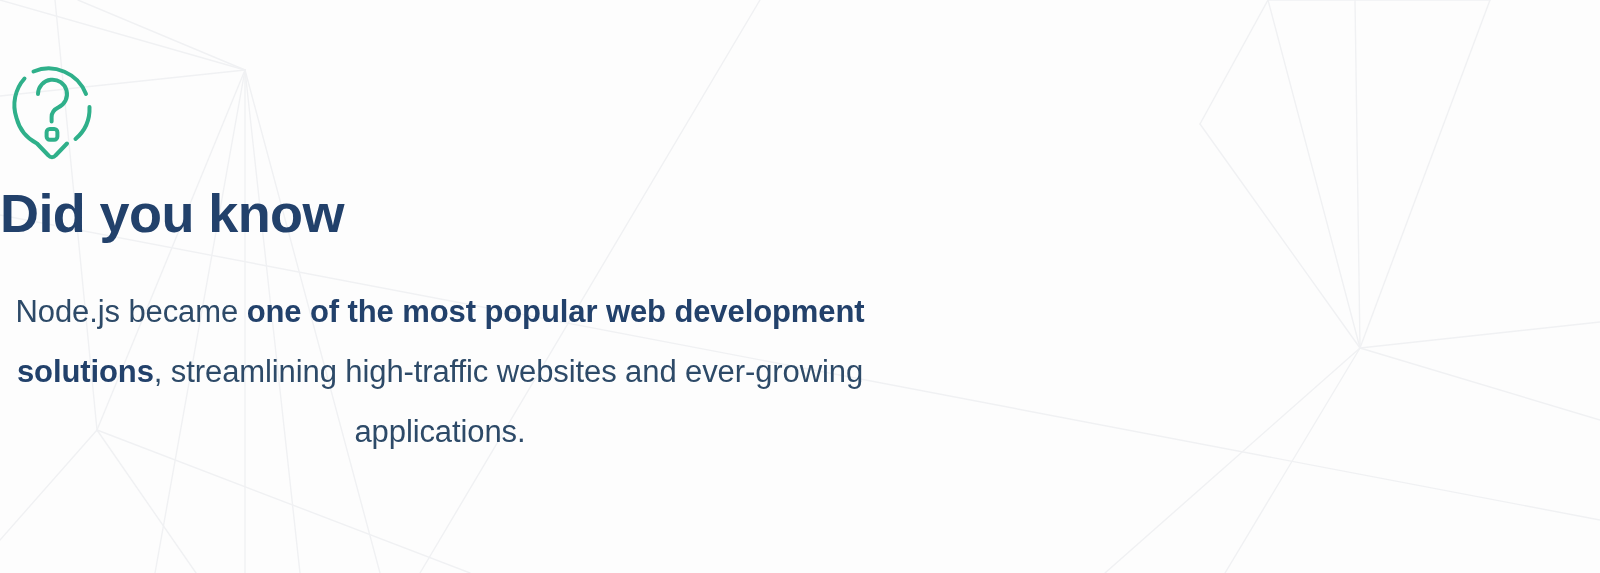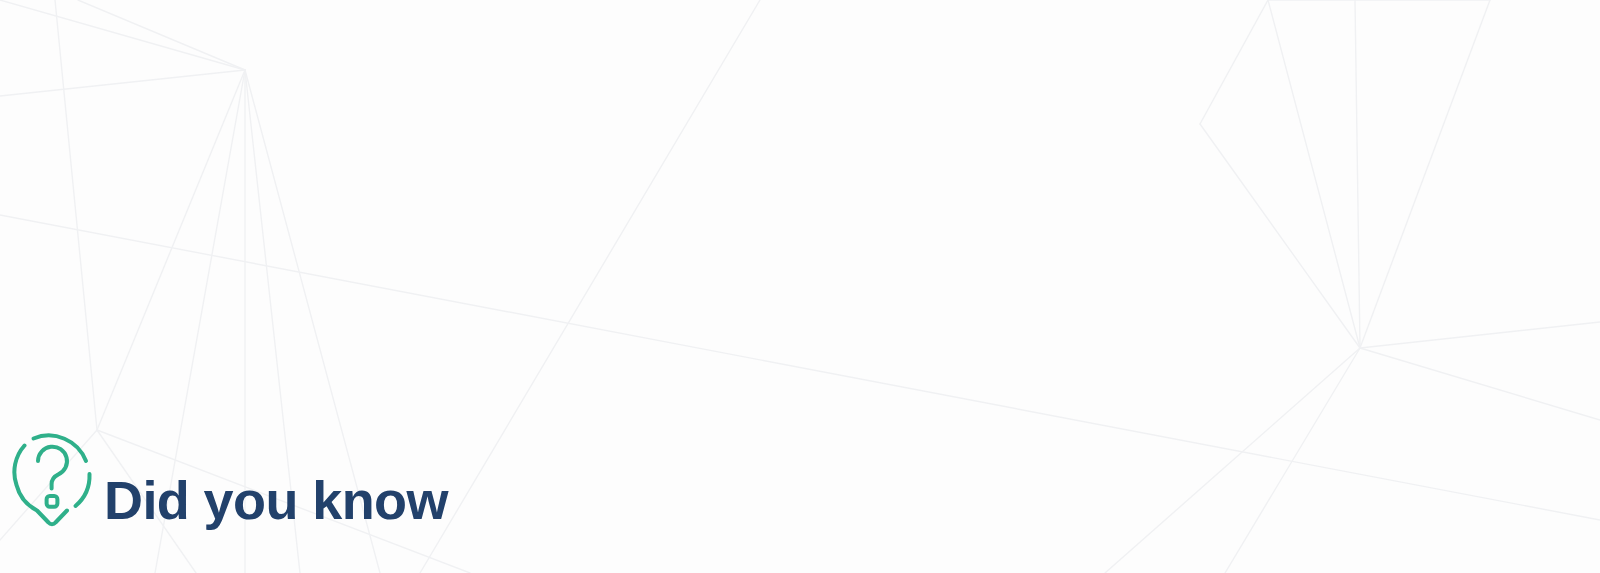--- a/index.html
+++ b/index.html
@@ -31,22 +31,22 @@
   }
 
   
   #content {
     position: absolute;
     left: 0;
     top: 0;
     width: 1600px;
     height: 527px;
     display: flex;
-    flex-direction: row;
-    align-items: flex-end;
+    flex-direction: column;
+    align-items: flex-start;
   }
 
   
   #icon-wrap {
     margin-top: 58px;
     width: 104px;
     height: 102px;
     line-height: 0;
   }
   #icon-wrap svg { display: block; }
@@ -145,15 +145,18 @@
                    c -4.6 2.2 -6.4 5.0 -6.4 9.6
                    v 4.4"></path>
 
           <rect x="46.6" y="71.0" width="10.8" height="10.8" rx="3.2"></rect>
         </g>
       </svg>
     </div>
 
     <h1 id="heading">Did you know</h1>
 
+    <p id="body-copy">
+      <span class="plain">Node.js became </span><span class="em">one of the most popular web development solutions</span><span class="plain">, streamlining high-traffic websites and ever-growing applications.</span>
+    </p>
 
   </div>
 </div>
 
 </body></html>

